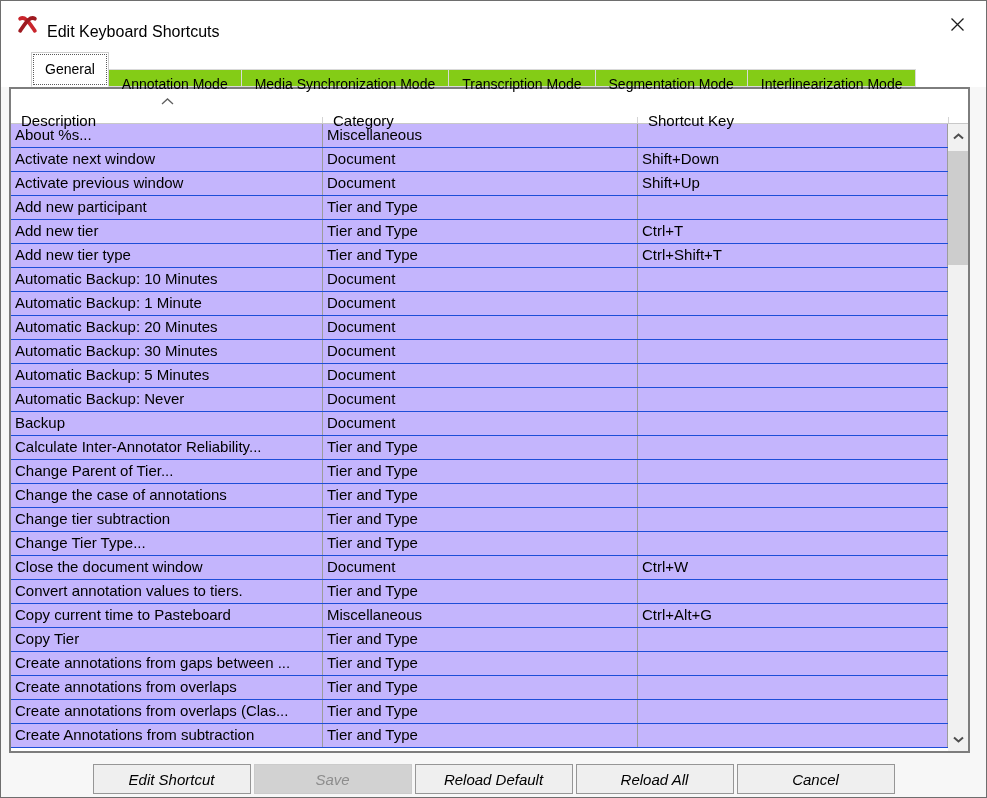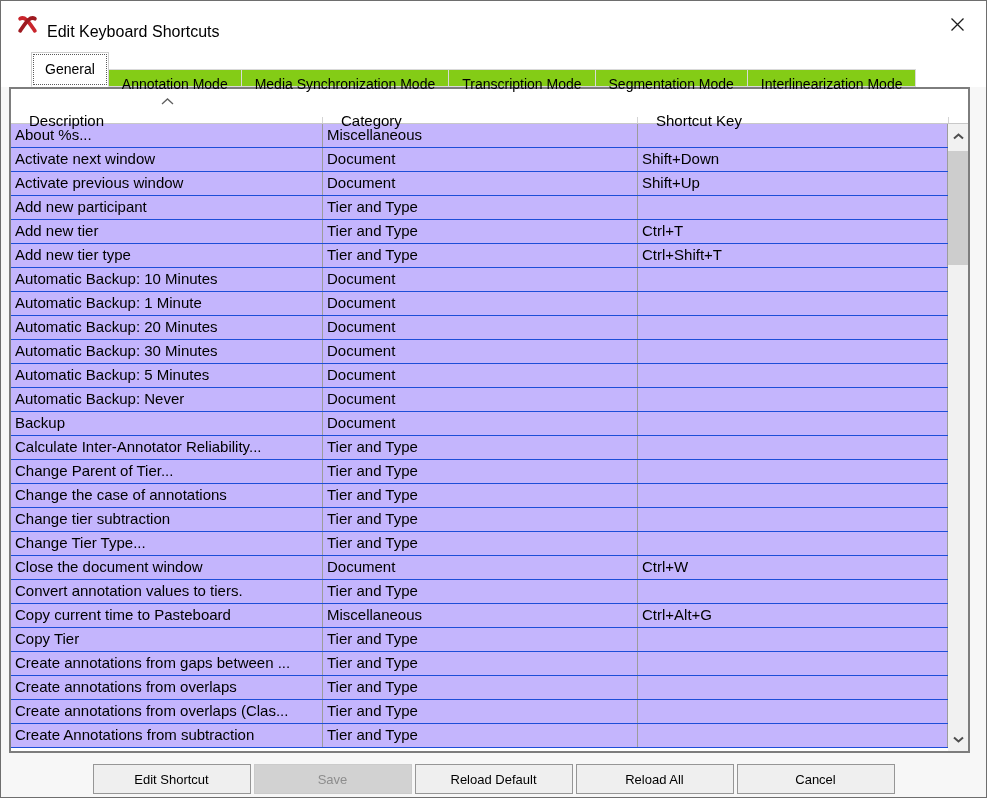--- a/index.html
+++ b/index.html
@@ -20,39 +20,39 @@
     border:1px solid #d9d9d9;box-sizing:border-box;margin-right:-1px;white-space:nowrap;position:relative;
   }
   .tab.selected{height:35px;line-height:33px;background:#ffffff;z-index:4;border-color:#cfcfcf;border-bottom-color:#ffffff;margin-left:20px;}
   .tab.selected::after{content:"";position:absolute;inset:1px;border:1px dotted #5a5a5a;pointer-events:none;}
   
   .table-frame{
     position:absolute;left:8px;top:86px;width:961px;height:666px;box-sizing:border-box;
     border:2px solid #7d7d7d;background:#ffffff;display:flex;flex-direction:column;z-index:2;
   }
   .thead{display:flex;height:34px;flex:0 0 34px;border-bottom:1px solid #c8c8c8;position:relative;background:#ffffff;}
-  .th{box-sizing:border-box;display:flex;align-items:center;padding-left:18px;font-size:15px;border-right:1px solid #d4d4d4;white-space:nowrap;margin-top:28px;}
+  .th{box-sizing:border-box;display:flex;align-items:center;padding-left:10px;font-size:15px;border-right:1px solid #d4d4d4;white-space:nowrap;margin-top:28px;}
   .th-1{width:312px;}.th-2{width:315px;}.th-3{width:311px;}
   .th-spacer{flex:1;border-right:none;}
   .sort-caret{position:absolute;left:150px;top:2px;}
   .tbody{flex:1;display:flex;overflow:hidden;}
   .rows{width:937px;flex:0 0 937px;}
   .trow{display:flex;height:24px;box-sizing:border-box;border-bottom:1px solid #1d4ed8;background:#c4b5fd;}
   .cell{box-sizing:border-box;padding-left:4px;font-size:15px;line-height:22px;border-right:1px solid #9c9c9c;white-space:nowrap;overflow:hidden;}
   .c1{width:312px;}.c2{width:315px;}.c3{width:310px;}
   
   .scrollbar{width:20px;flex:0 0 20px;background:#f1f1f1;display:flex;flex-direction:column;align-items:stretch;}
   .sb-btn{height:24px;flex:0 0 24px;display:flex;align-items:center;justify-content:center;background:#f1f1f1;}
   .sb-thumb{height:114px;flex:0 0 114px;margin-top:3px;background:#cdcdcd;}
   .sb-track{flex:1;}
   
   .button-bar{position:absolute;left:0;top:763px;width:100%;display:flex;justify-content:center;gap:3px;}
   .btn{
     width:158px;height:30px;box-sizing:border-box;background:#efefef;border:1px solid #969696;
-    display:flex;align-items:center;justify-content:center;font-size:13px;color:#000;
+    display:flex;align-items:center;justify-content:center;font-size:15px;color:#000;font-style:italic;
   }
   .btn.disabled{background:#d2d2d2;border-color:#cbcbcb;color:#8d8d8d;}
 </style>
 </head>
 <body>
 
 <div class="window">
 
   <div class="titlebar">
     <span class="app-icon">

